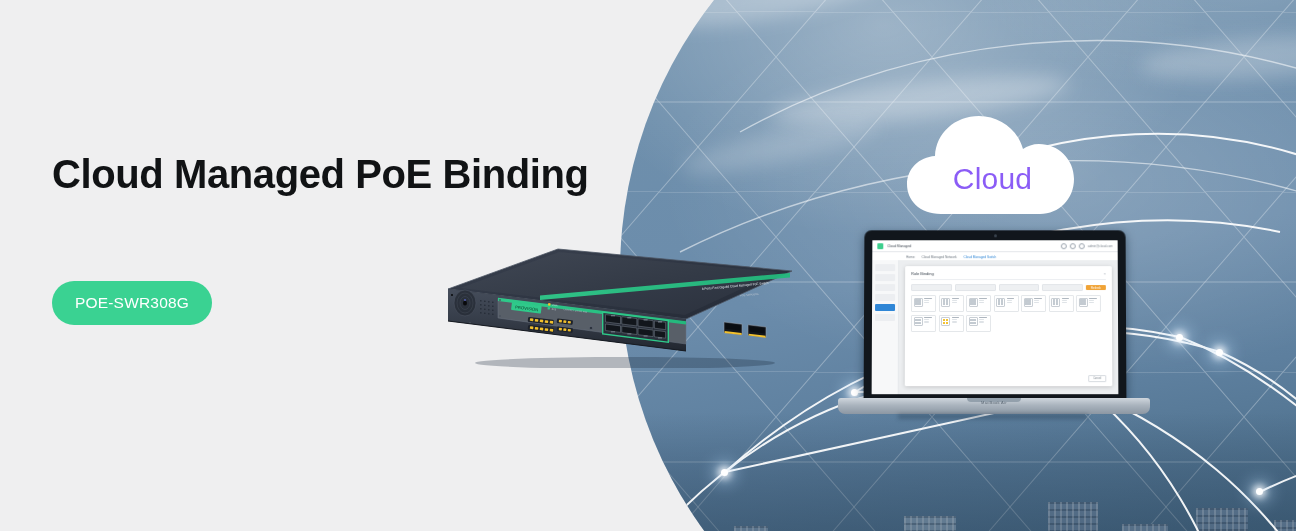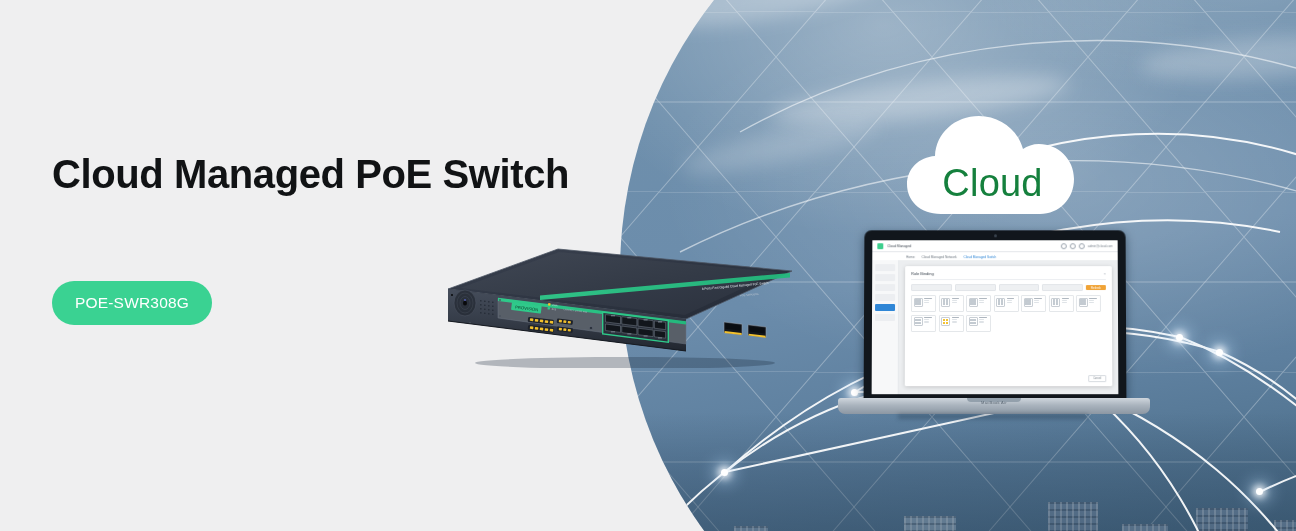--- a/index.html
+++ b/index.html
@@ -57,21 +57,21 @@
   .node{
     position:absolute;width:7px;height:7px;border-radius:50%;
     background:#fff;z-index:5;
     box-shadow:0 0 7px 3px rgba(255,255,255,.85),0 0 16px 8px rgba(190,225,255,.45);
   }
 
   
   .cloud-wrap{position:absolute;left:905px;top:110px;width:175px;height:108px;z-index:8;}
   .cloud-label{
     position:absolute;left:0;right:0;top:52px;text-align:center;
-    font-size:38px;color:#15803d;letter-spacing:.2px;
+    font-size:30px;color:#8b5cf6;letter-spacing:.2px;
     font-family:"Liberation Sans", sans-serif;
   }
 
   
   .laptop{position:absolute;left:838px;top:230px;width:312px;height:205px;z-index:9;}
   .lid{
     position:absolute;left:26px;top:0;width:262px;height:172px;
     background:#11161c;border-radius:7px 7px 3px 3px;
     box-shadow:0 3px 10px rgba(10,25,40,.5);
     transform:perspective(900px) rotateX(2deg);
@@ -619,19 +619,19 @@
 
       <circle cx="12" cy="52" r=".9" fill="#5b custom"></circle>
       <circle cx="30" cy="80" r=".9" fill="#4a525e"></circle>
       <circle cx="60" cy="57" r=".9" fill="#4a525e"></circle>
       <circle cx="60" cy="73" r=".9" fill="#4a525e"></circle>
 
       <path d="M8 78 L246 108" fill="none" stroke="#171b22" stroke-width="1"></path>
     </svg>
   </div>
 
-  <div class="headline">Cloud Managed PoE Switch</div>
+  <div class="headline">Cloud Managed PoE Binding</div>
 
   <div class="badge">
     <span>POE-SWR308G</span>
   </div>
 
 </div>
 
 </body></html>

